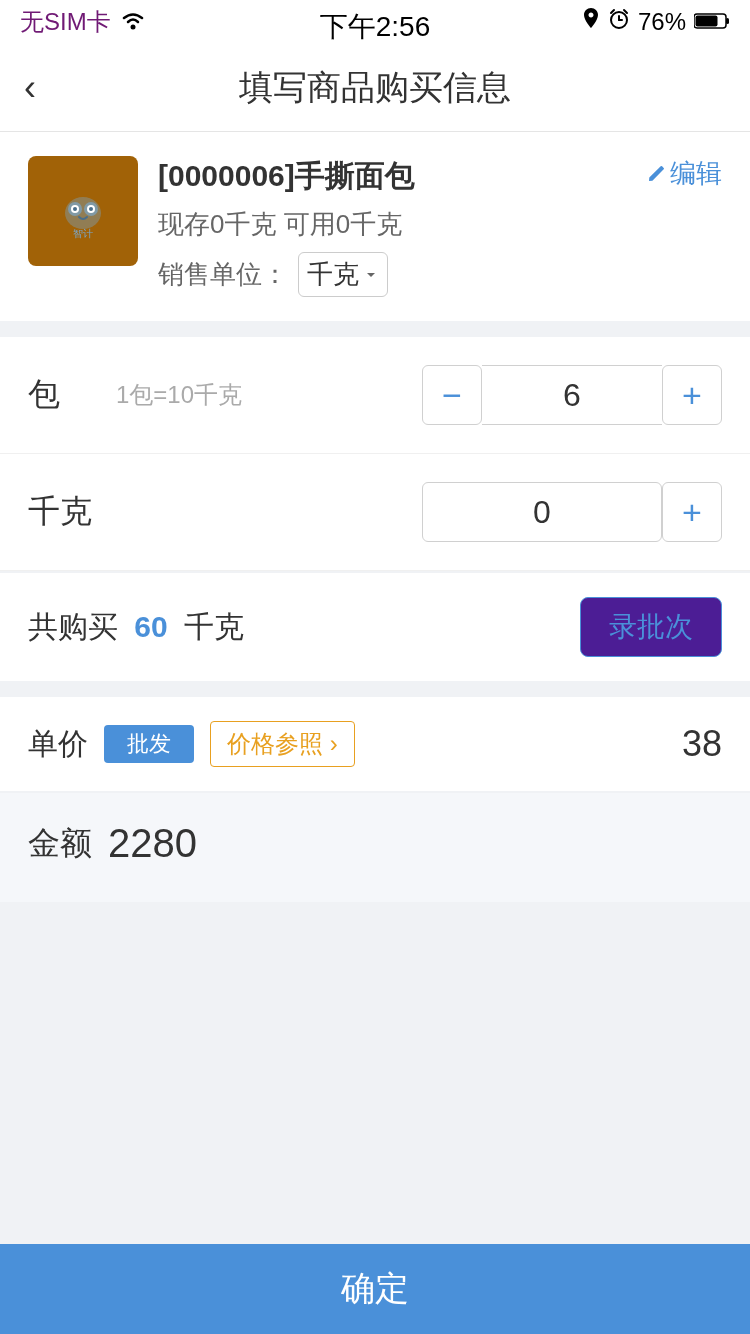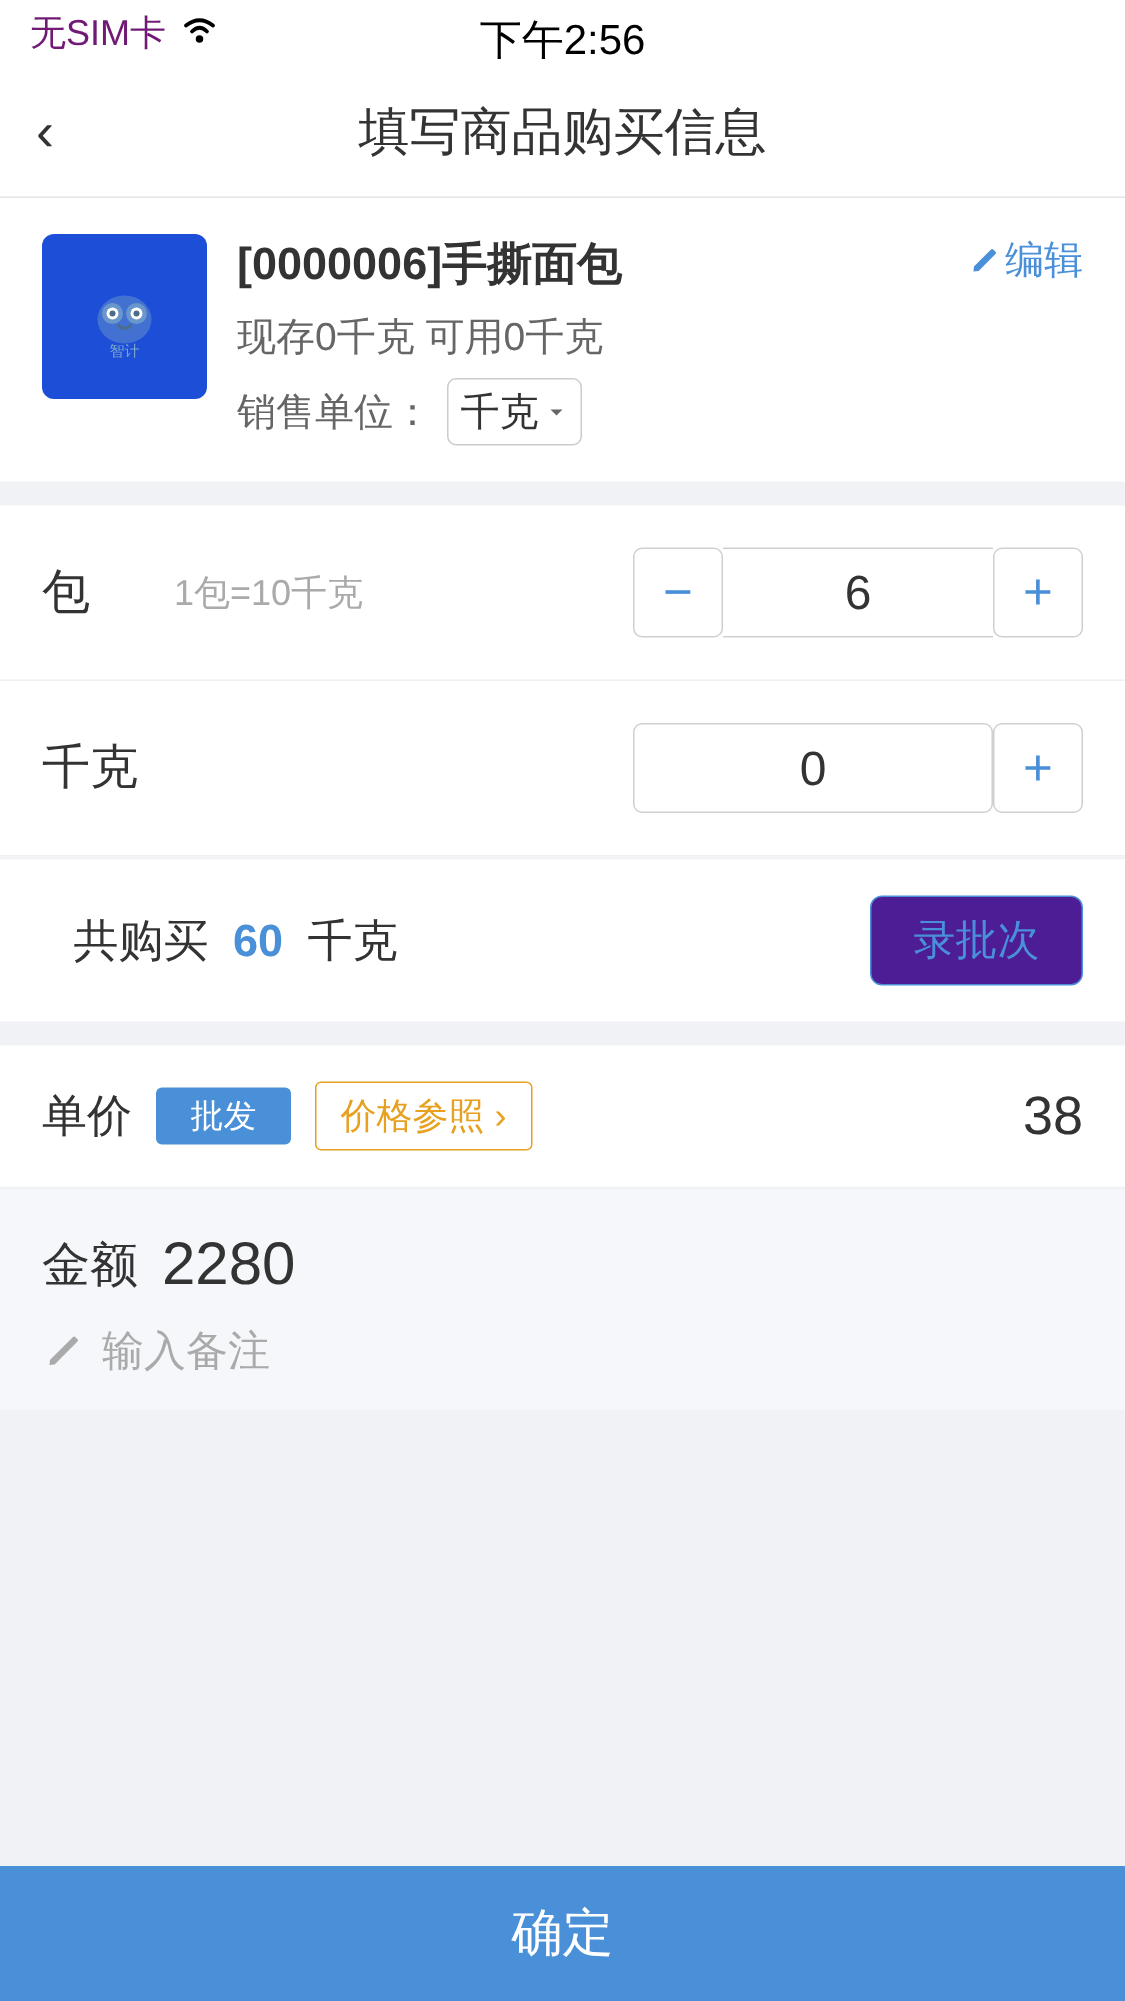--- a/index.html
+++ b/index.html
@@ -76,21 +76,21 @@
       background: #fff;
       padding: 24px 28px;
       display: flex;
       align-items: flex-start;
       gap: 20px;
       margin-bottom: 16px;
     }
     .product-image {
       width: 110px;
       height: 110px;
-      background: #1d4ed8;
+      background: #a16207;
       border-radius: 8px;
       display: flex;
       align-items: center;
       justify-content: center;
       flex-shrink: 0;
     }
     .product-image svg {
       width: 60px;
       height: 60px;
     }
@@ -205,21 +205,20 @@
       background: #fff;
       display: flex;
       align-items: center;
       justify-content: space-between;
       padding: 24px 28px;
       margin-bottom: 16px;
     }
     .summary-text {
       font-size: 30px;
       color: #333;
-      margin-left: 21px;
     }
     .batch-btn {
       border: 1px solid #4a90d9;
       border-radius: 8px;
       padding: 10px 28px;
       font-size: 28px;
       color: #4a90d9;
       background: #4c1d95;
       cursor: pointer;
     }
@@ -323,20 +322,44 @@
     <span>
       <svg width="28" height="20" viewBox="0 0 28 20">
         <path d="M14 16 Q14 16 14 16" stroke="#000" stroke-width="3" fill="none"></path>
         <circle cx="14" cy="17" r="2.5" fill="#000"></circle>
         <path d="M9 12 Q14 7 19 12" stroke="#000" stroke-width="2.5" fill="none" stroke-linecap="round"></path>
         <path d="M5 8 Q14 1 23 8" stroke="#000" stroke-width="2.5" fill="none" stroke-linecap="round"></path>
       </svg>
     </span>
   </div>
   <div class="status-center">下午2:56</div>
+  <div class="status-right">
+    <span>
+      <svg width="18" height="22" viewBox="0 0 18 22" fill="#000">
+        <path d="M9 0C5.13 0 2 3.13 2 7c0 5.25 7 13 7 13s7-7.75 7-13c0-3.87-3.13-7-7-7zm0 9.5c-1.38 0-2.5-1.12-2.5-2.5S7.62 4.5 9 4.5s2.5 1.12 2.5 2.5S10.38 9.5 9 9.5z"></path>
+      </svg>
+    </span>
+    <span>
+      <svg width="22" height="22" viewBox="0 0 22 22" fill="#000">
+        <circle cx="11" cy="12" r="8" stroke="#000" stroke-width="2" fill="none"></circle>
+        <line x1="11" y1="12" x2="11" y2="8" stroke="#000" stroke-width="2" stroke-linecap="round"></line>
+        <line x1="11" y1="12" x2="14" y2="12" stroke="#000" stroke-width="2" stroke-linecap="round"></line>
+        <path d="M3 5 L6 2" stroke="#000" stroke-width="2" stroke-linecap="round"></path>
+        <path d="M19 5 L16 2" stroke="#000" stroke-width="2" stroke-linecap="round"></path>
+      </svg>
+    </span>
+    <span>76%</span>
+    <span>
+      <svg width="36" height="18" viewBox="0 0 36 18">
+        <rect x="0" y="2" width="32" height="14" rx="3" stroke="#000" stroke-width="1.5" fill="none"></rect>
+        <rect x="32" y="6" width="3" height="6" rx="1.5" fill="#000"></rect>
+        <rect x="1.5" y="3.5" width="22" height="11" rx="2" fill="#000"></rect>
+      </svg>
+    </span>
+  </div>
 </div>
 
 <div class="nav-bar">
   <span class="nav-back">‹</span>
   <span class="nav-title">填写商品购买信息</span>
 </div>
 
 <div class="product-card">
   <div class="product-image">
     <svg viewBox="0 0 60 60" fill="none">
@@ -411,23 +434,17 @@
   <span class="price-tag">批发</span>
   <button class="price-ref-btn">价格参照 ›</button>
   <span class="price-value">38</span>
 </div>
 
 <div class="amount-section">
   <div class="amount-row">
     <span class="amount-label">金额</span>
     <span class="amount-value">2280</span>
   </div>
-  <div class="remark-row">
-    <svg width="28" height="28" viewBox="0 0 28 28" fill="#aaa">
-      <path d="M20.69 4.31a1 1 0 0 1 1.41 0l1.59 1.59a1 1 0 0 1 0 1.41L8.41 22.7 5 23l.3-3.41L20.69 4.31z"></path>
-    </svg>
-    <span style="color:#aaa; font-size:28px;">输入备注</span>
-  </div>
 </div>
 
 <div class="empty-space"></div>
 
 <button class="confirm-btn">确定</button>
 
 </body></html>

